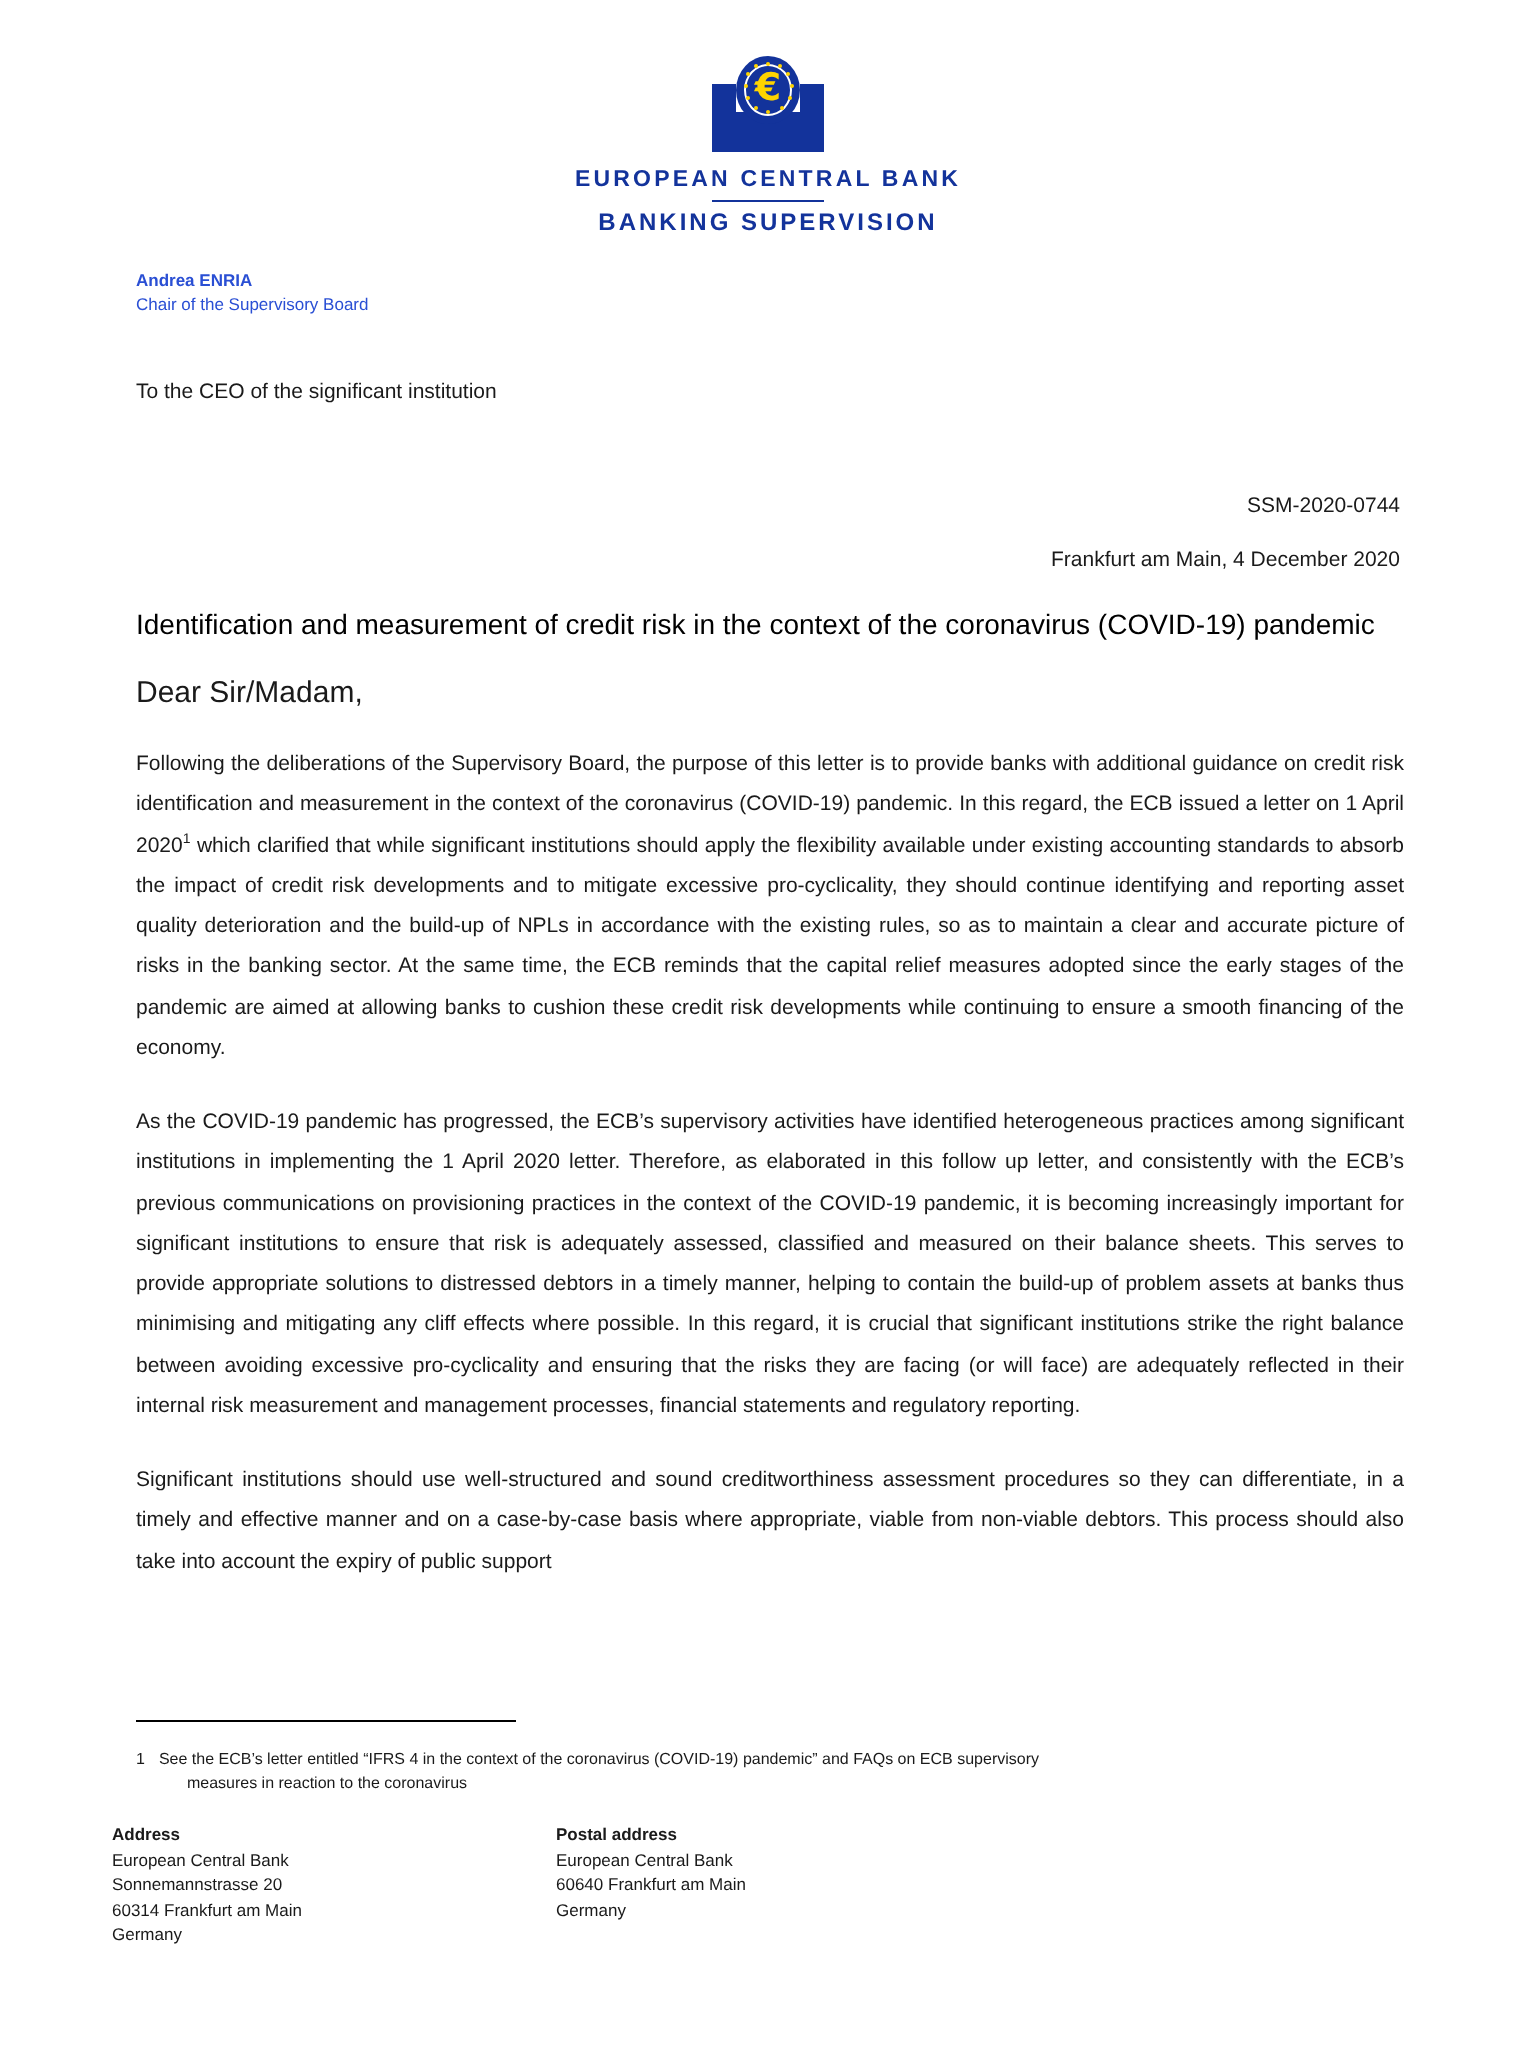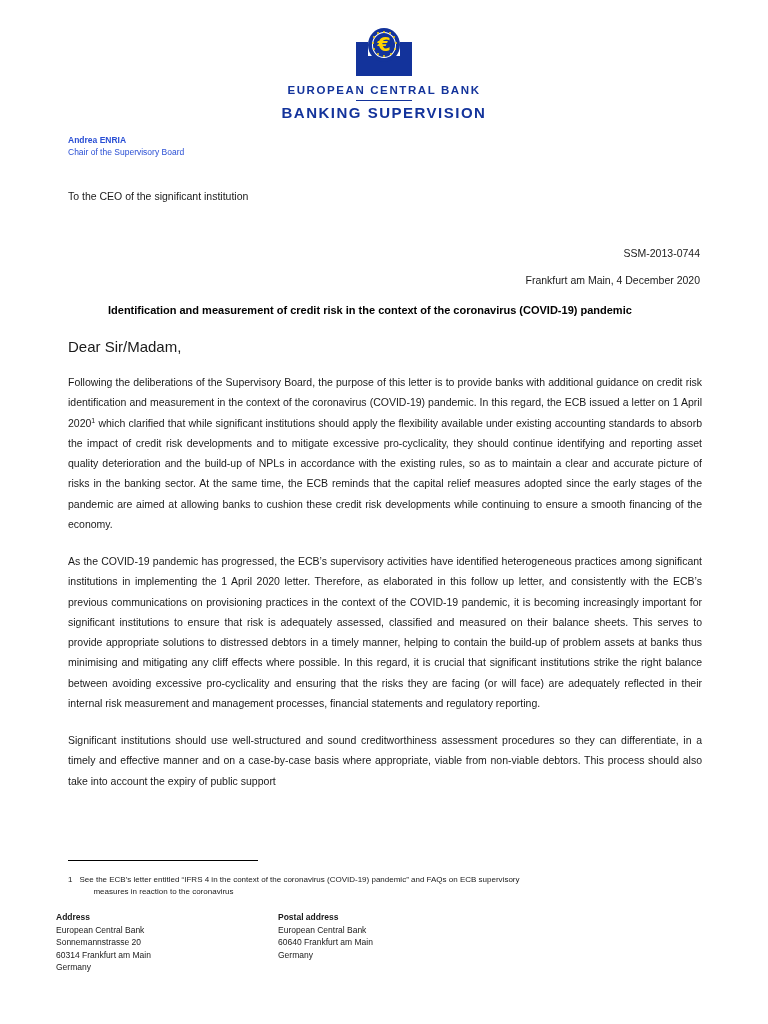--- a/index.html
+++ b/index.html
@@ -103,21 +103,21 @@
     white-space: nowrap;
   }
   .logo-rule {
     width: 56px;
     height: 1px;
     background: #13339B;
     margin: 3px auto 3px auto;
   }
   .logo-subwordmark {
     color: #13339B;
-    font-size: 15px;
+    font-size: 12px;
     font-weight: bold;
     letter-spacing: 1.5px;
     line-height: 1.25;
     white-space: nowrap;
   }
 
   
   .sender {
     position: absolute;
     left: 68px;
@@ -155,25 +155,24 @@
     color: #1a1a1a;
     text-align: right;
   }
 
   
   .subject {
     position: absolute;
     left: 68px;
     top: 303px;
     width: 634px;
-    font-size: 11px;
-    font-weight: bold;
+    font-size: 14px;
+    font-weight: normal;
     color: #000000;
     line-height: 1.35;
-    margin-left: 40px;
   }
 
   
   .body-area {
     position: absolute;
     left: 68px;
     top: 338px;
     width: 634px;
   }
   .salutation {
@@ -273,21 +272,21 @@
     <div class="logo-subwordmark">BANKING SUPERVISION</div>
   </div>
 
   <div class="sender">
     <div class="sender-name">Andrea ENRIA</div>
     <div class="sender-role">Chair of the Supervisory Board</div>
   </div>
 
   <div class="addressee">To the CEO of the significant institution</div>
 
-  <div class="ref-line">SSM-2013-0744</div>
+  <div class="ref-line">SSM-2020-0744</div>
 
   <div class="date-line">Frankfurt am Main, 4 December 2020</div>
 
   <div class="subject">Identification and measurement of credit risk in the context of the coronavirus (COVID-19) pandemic</div>
 
   <div class="body-area">
     <p class="salutation">Dear Sir/Madam,</p>
 
     <p class="para"><span>Following the deliberations of the Supervisory Board, the purpose of this letter is to provide banks with additional guidance on credit risk identification and measurement in the context of the coronavirus (COVID-19) pandemic. In this regard, the ECB issued a letter on 1 April 2020</span><sup class="fn">1</sup><span> which clarified that while significant institutions should apply the flexibility available under existing accounting standards to absorb the impact of credit risk developments and to mitigate excessive pro-cyclicality, they should continue identifying and reporting asset quality deterioration and the build-up of NPLs in accordance with the existing rules, so as to maintain a clear and accurate picture of risks in the banking sector. At the same time, the ECB reminds that the capital relief measures adopted since the early stages of the pandemic are aimed at allowing banks to cushion these credit risk developments while continuing to ensure a smooth financing of the economy.</span></p>
 

